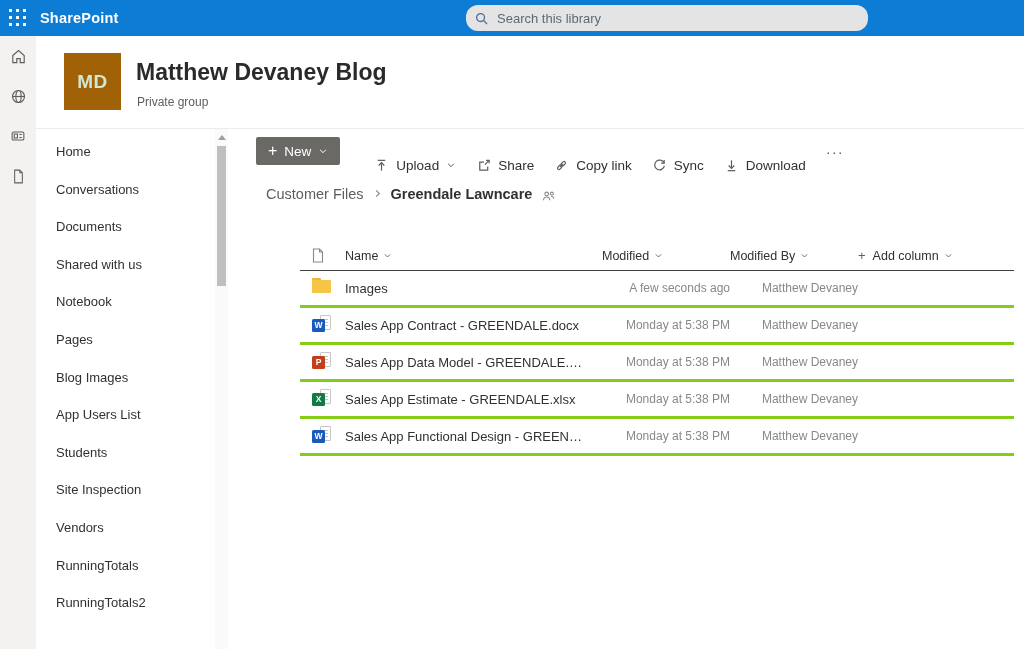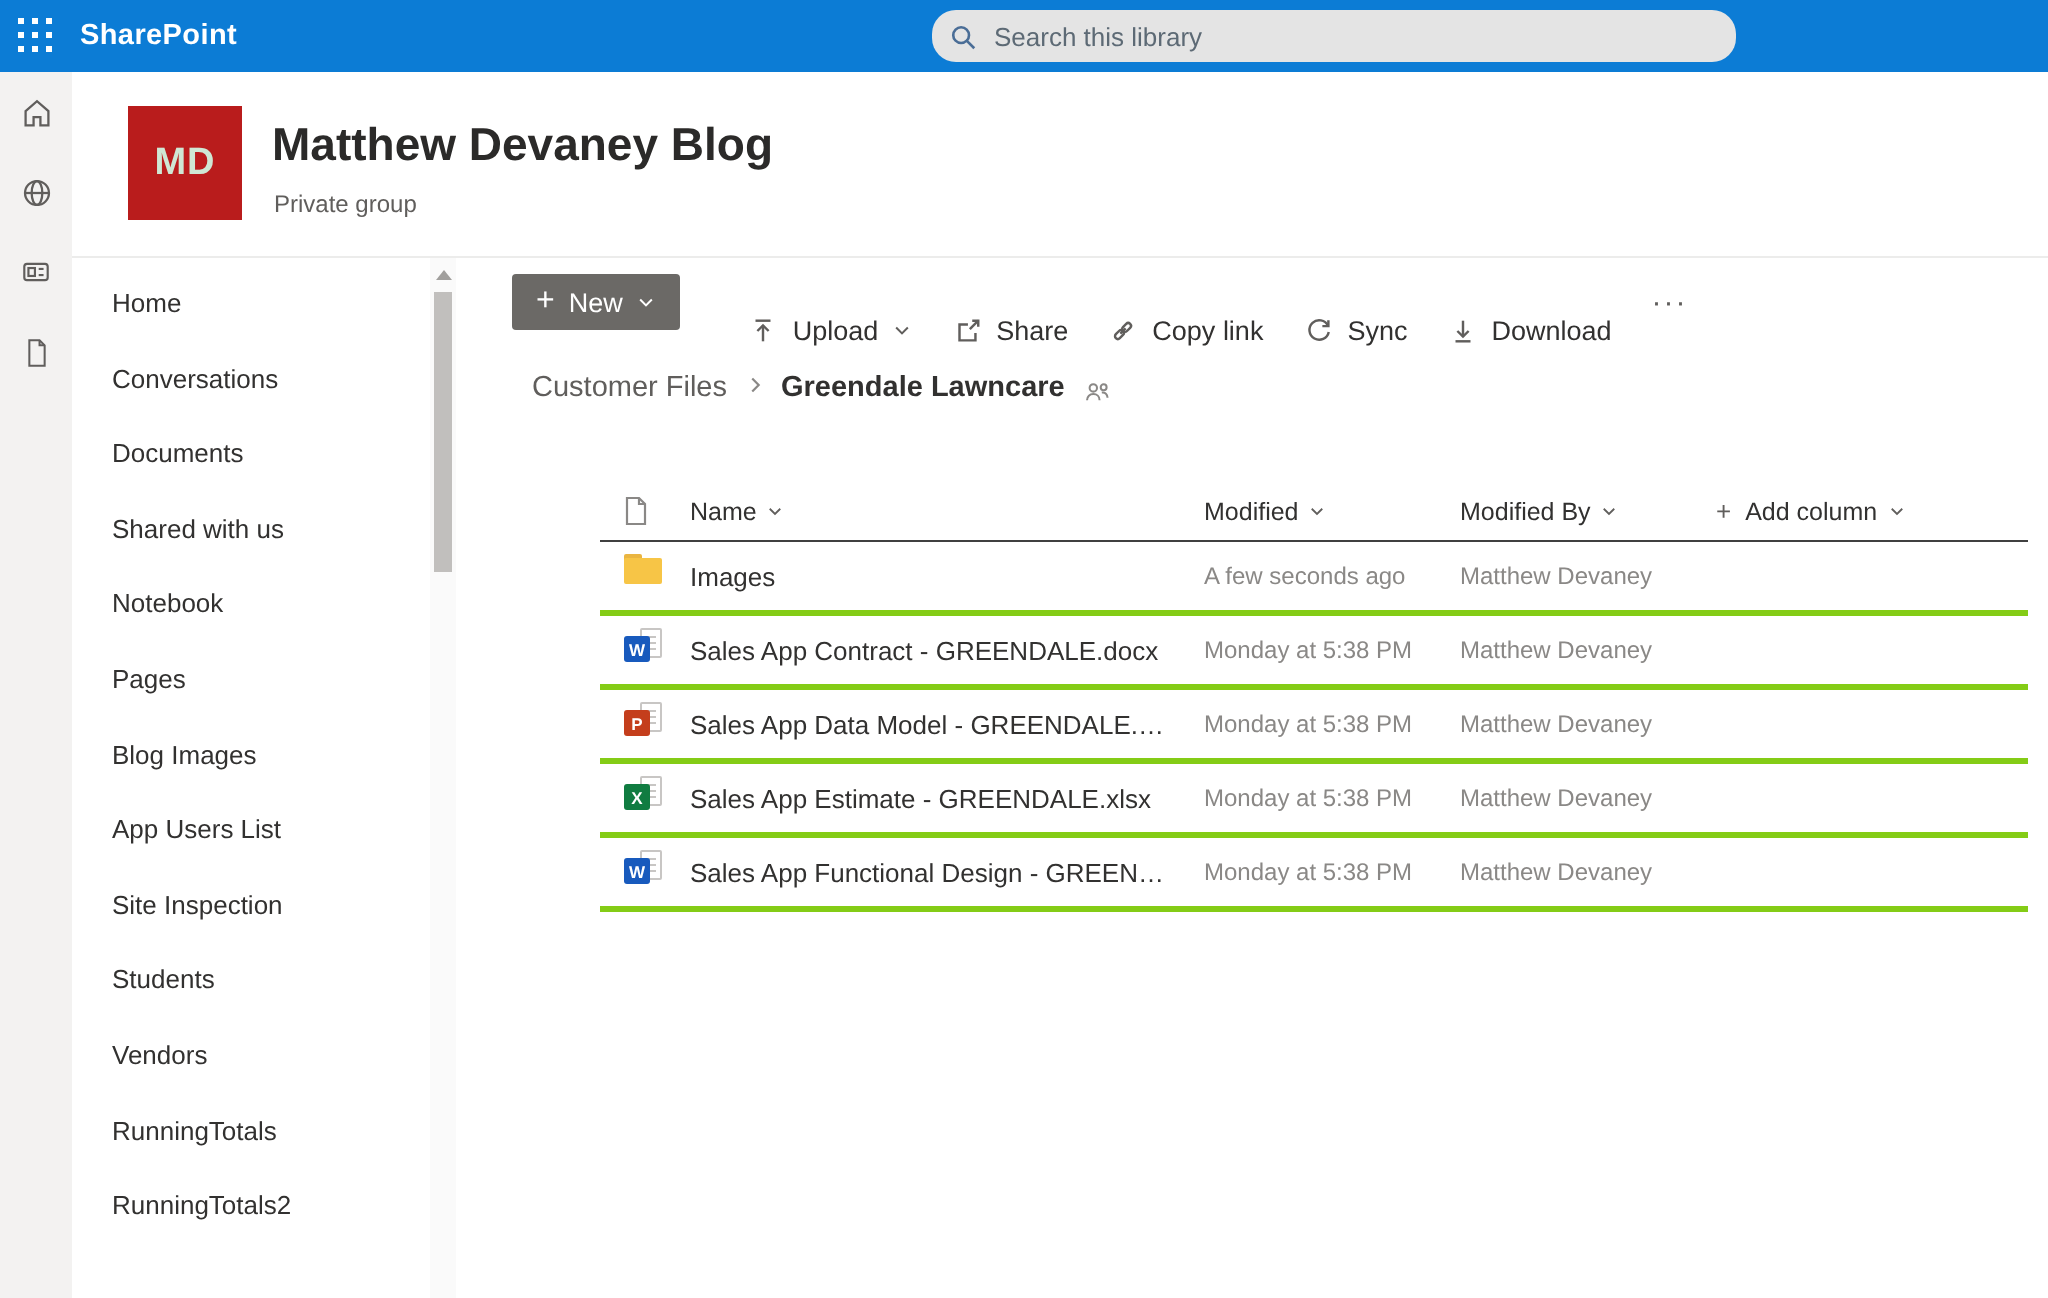--- a/index.html
+++ b/index.html
@@ -22,21 +22,21 @@
 
   
   .rail { position:absolute; left:0; top:36px; width:36px; height:613px; background:#f3f2f1; }
   .rail .ric { width:36px; height:40px; display:flex; align-items:center; justify-content:center;
     cursor:pointer; }
   .rail svg { stroke:#605e5c; fill:none; stroke-width:1.2; }
 
   
   .site-header { position:absolute; left:36px; top:36px; width:988px; height:93px; background:#fff;
     border-bottom:1px solid #ececeb; }
-  .site-logo { position:absolute; left:28px; top:17px; width:57px; height:57px; background:#b91c1c;
+  .site-logo { position:absolute; left:28px; top:17px; width:57px; height:57px; background:#a16207;
     color:#cfe7d4; display:flex; align-items:center; justify-content:center;
     font-size:19px; font-weight:bold; letter-spacing:.5px; }
   .site-title { position:absolute; left:100px; top:23px; font-size:23px; font-weight:600; color:#2b2a29; }
   .site-sub { position:absolute; left:101px; top:59px; font-size:12px; color:#605e5c; }
 
   
   .sidebar { position:absolute; left:36px; top:129px; width:194px; height:520px; background:#fff; }
   .sidenav { padding-top:4px; }
   .sidenav .snav-item { height:37.6px; line-height:37.6px; padding-left:20px; font-size:13px;
     color:#323130; cursor:pointer; white-space:nowrap; overflow:hidden; }
@@ -75,21 +75,21 @@
   .filetable { position:absolute; left:64px; top:112px; right:10px; }
   .trow { display:grid; grid-template-columns:33px 257px 128px 128px 1fr; align-items:center;
     padding-left:12px; }
   .thead { height:30px; font-size:12.5px; color:#323130; border-bottom:1px solid #404040; }
   .thead .hcell { display:flex; align-items:center; gap:5px; cursor:pointer; }
   .thead .plus { color:#605e5c; font-size:13px; margin-right:2px; }
   .thead svg.pageicon { stroke:#8a8886; fill:none; stroke-width:1.1; }
   .tbody .trow { height:37px; border-bottom:3px solid #84cc16; cursor:pointer; }
   .cell-name { font-size:13px; color:#323130; white-space:nowrap; overflow:hidden;
     text-overflow:ellipsis; padding-right:14px; }
-  .cell-dim { font-size:12px; color:#8a8886; white-space:nowrap; }
+  .cell-dim { font-size:12px; color:#8a8886; white-space:nowrap;text-align:right; }
 
   
   .icn { position:relative; width:20px; height:17px; display:inline-block; }
   .folder .tab { position:absolute; left:0; top:0; width:9px; height:4px; background:#eab541;
     border-radius:1px 1px 0 0; }
   .folder .fbody { position:absolute; left:0; top:2px; width:19px; height:13px; background:#f7c546;
     border-radius:1px; }
   .ficon .page { position:absolute; right:1px; top:0; width:11px; height:15px; background:#fff;
     border:1px solid #c8c6c4; border-radius:1px; }
   .ficon .page:before { content:""; position:absolute; left:2px; top:3px; right:2px; height:7px;
@@ -161,22 +161,22 @@
 <div class="sidebar">
   <nav class="sidenav" id="sidenav">
       <div class="snav-item">Home</div>
       <div class="snav-item">Conversations</div>
       <div class="snav-item">Documents</div>
       <div class="snav-item">Shared with us</div>
       <div class="snav-item">Notebook</div>
       <div class="snav-item">Pages</div>
       <div class="snav-item">Blog Images</div>
       <div class="snav-item">App Users List</div>
+      <div class="snav-item">Students</div>
       <div class="snav-item">Site Inspection</div>
-      <div class="snav-item">Students</div>
       <div class="snav-item">Vendors</div>
       <div class="snav-item">RunningTotals</div>
       <div class="snav-item">RunningTotals2</div>
     </nav>
   <div class="side-scroll">
     <div class="up">
         <i></i>
       </div>
     <div class="thumb"></div>
   </div>

